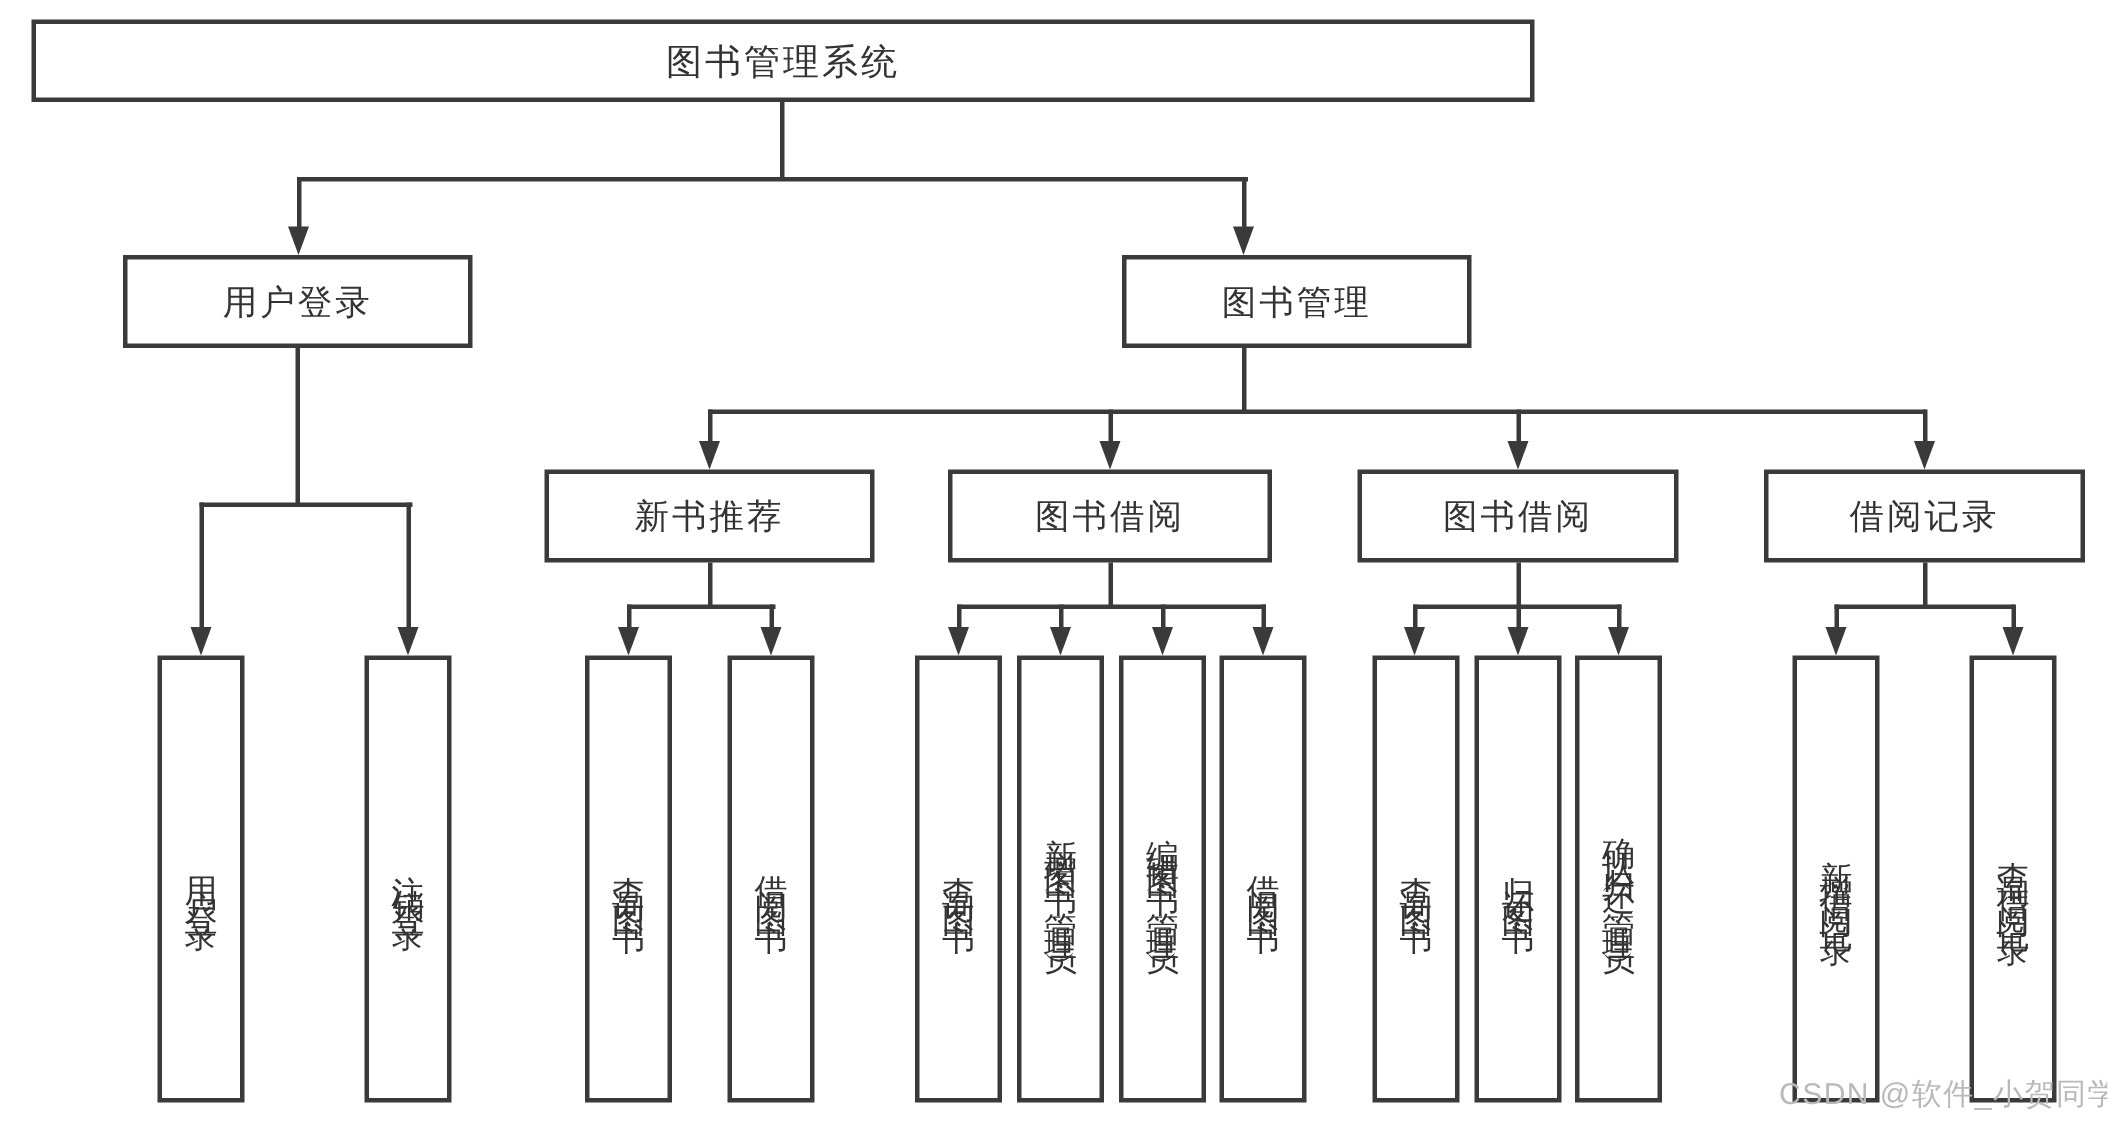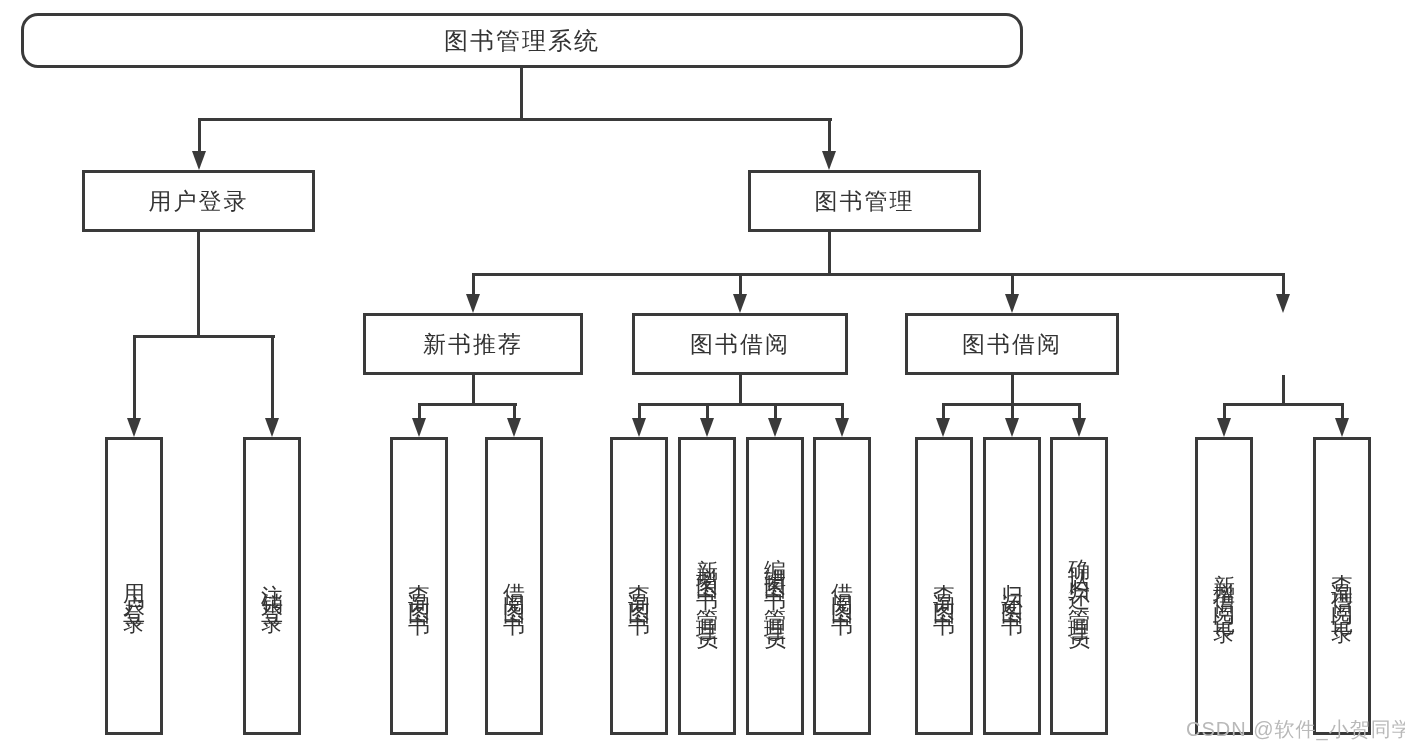--- a/index.html
+++ b/index.html
@@ -60,21 +60,21 @@
     color: #b9b9b9;
     letter-spacing: 1px;
     white-space: nowrap;
   }
 </style>
 </head>
 <body>
 
 <div class="canvas">
 
-  <div class="hbox root-box" style="left:21px; top:13px; width:1002px; height:55px;border-radius:17px;">图书管理系统</div>
+  <div class="hbox root-box" style="left:21px; top:13px; width:1002px; height:55px;">图书管理系统</div>
 
   <div class="vline" style="left:520px; top:68px; height:52px;"></div>
   <div class="hline" style="left:198px; top:118px; width:634px;"></div>
   <div class="vline" style="left:198px; top:118px; height:35px;"></div>
   <div class="arrowhead" style="left:192px; top:151px;"></div>
   <div class="vline" style="left:828px; top:118px; height:35px;"></div>
   <div class="arrowhead" style="left:822px; top:151px;"></div>
 
   <div class="hbox" style="left:82px; top:170px; width:233px; height:62px;">用户登录</div>
   <div class="hbox" style="left:748px; top:170px; width:233px; height:62px;">图书管理</div>
@@ -93,20 +93,21 @@
   <div class="vline" style="left:739px; top:273px; height:23px;"></div>
   <div class="arrowhead" style="left:733px; top:294px;"></div>
   <div class="vline" style="left:1011px; top:273px; height:23px;"></div>
   <div class="arrowhead" style="left:1005px; top:294px;"></div>
   <div class="vline" style="left:1282px; top:273px; height:23px;"></div>
   <div class="arrowhead" style="left:1276px; top:294px;"></div>
 
   <div class="hbox" style="left:363px; top:313px; width:220px; height:62px;">新书推荐</div>
   <div class="hbox" style="left:632px; top:313px; width:216px; height:62px;">图书借阅</div>
   <div class="hbox" style="left:905px; top:313px; width:214px; height:62px;">图书借阅</div>
+  <div class="hbox" style="left:1176px; top:313px; width:214px; height:62px;">借阅记录</div>
 
   <div class="vline" style="left:472px; top:375px; height:31px;"></div>
   <div class="hline" style="left:418px; top:403px; width:99px;"></div>
   <div class="vline" style="left:418px; top:403px; height:17px;"></div>
   <div class="arrowhead" style="left:412px; top:418px;"></div>
   <div class="vline" style="left:513px; top:403px; height:17px;"></div>
   <div class="arrowhead" style="left:507px; top:418px;"></div>
 
   <div class="vline" style="left:739px; top:375px; height:31px;"></div>
   <div class="hline" style="left:638px; top:403px; width:206px;"></div>

